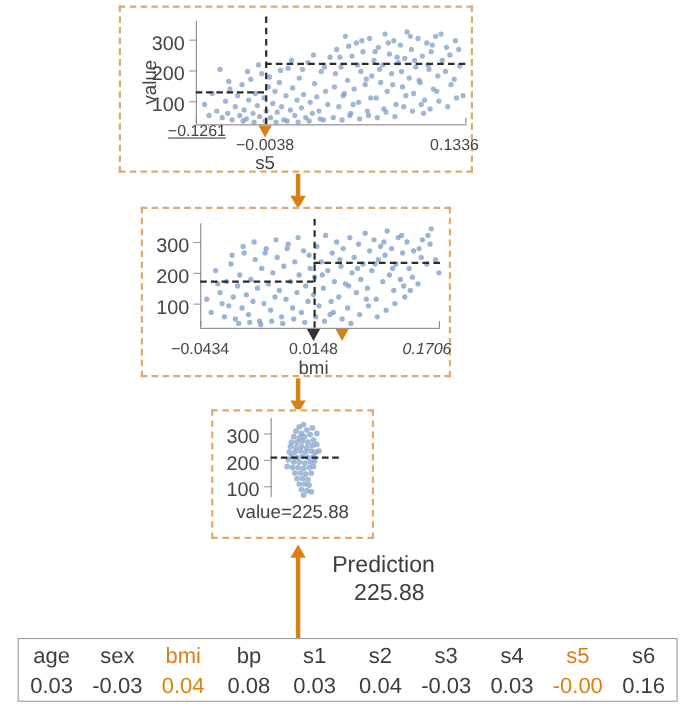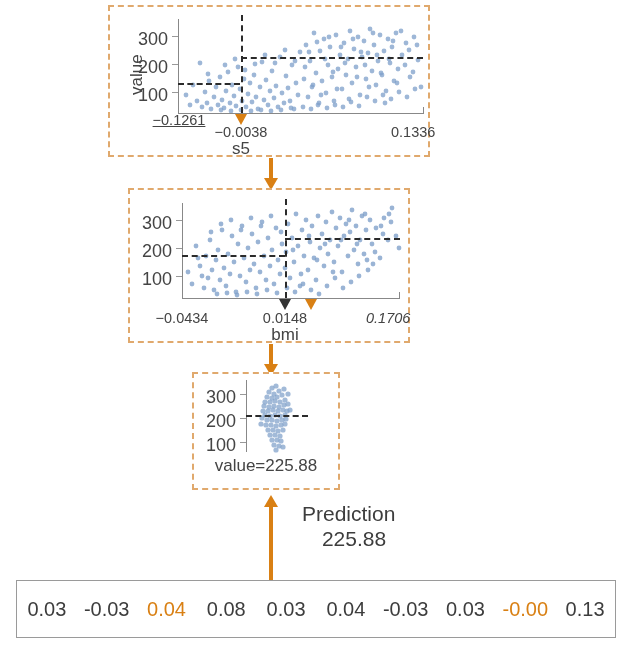--- a/index.html
+++ b/index.html
@@ -568,27 +568,39 @@
 </div>
 
 <div id="prediction-label">
   <span>Prediction</span>
   <span class="pv">225.88</span>
 </div>
 
 <div id="feature-table">
   <table>
     <tbody>
+        <tr class="names">
+      <td>age</td>
+      <td>sex</td>
+      <td class="hl">bmi</td>
+      <td>bp</td>
+      <td>s1</td>
+      <td>s2</td>
+      <td>s3</td>
+      <td>s4</td>
+      <td class="hl">s5</td>
+      <td>s6</td>
+    </tr>
     <tr class="values">
       <td>0.03</td>
       <td>-0.03</td>
       <td class="hl">0.04</td>
       <td>0.08</td>
       <td>0.03</td>
       <td>0.04</td>
       <td>-0.03</td>
       <td>0.03</td>
       <td class="hl">-0.00</td>
-      <td>0.13</td>
+      <td>0.16</td>
     </tr>
   </tbody>
     </table>
 </div>
 
 </body></html>

